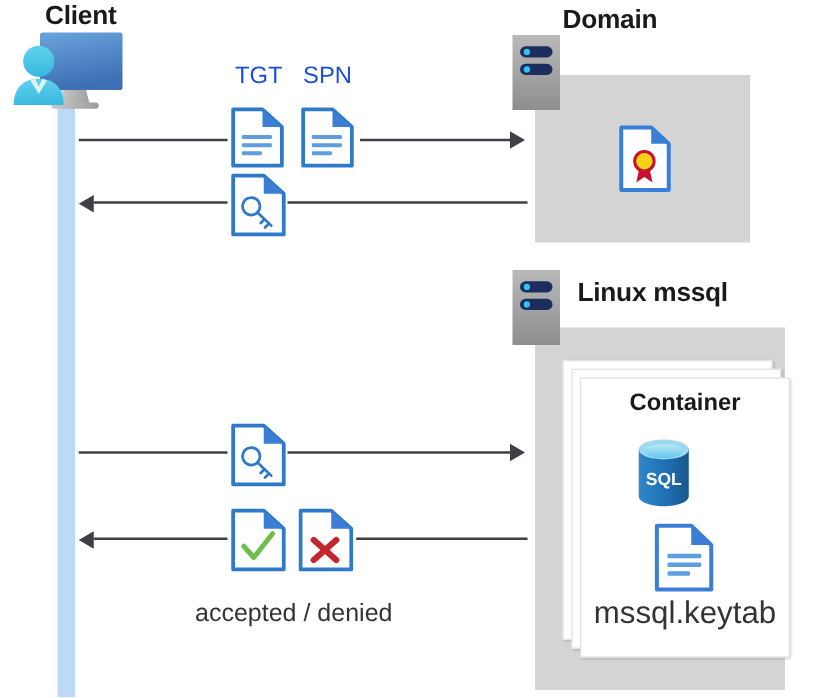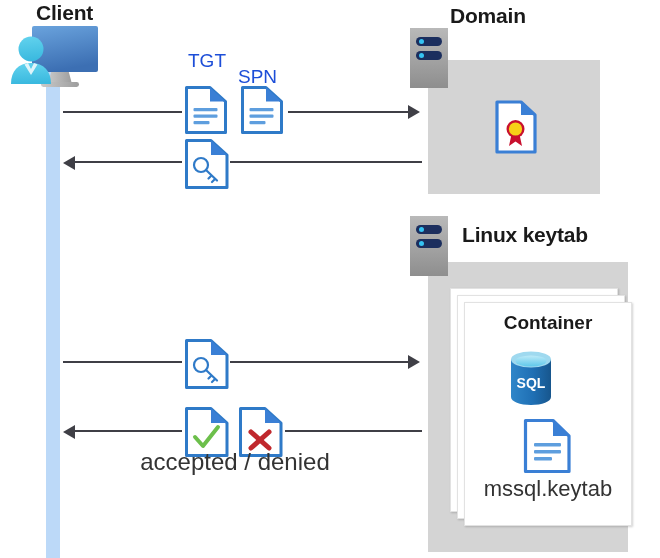--- a/index.html
+++ b/index.html
@@ -56,33 +56,33 @@
     font-size: 19px;
     font-weight: bold;
     color: #1a1a1a;
   }
 
   .label-plain {
     color: #1d4ed8;
     font-size: 19px;
   }
   #tgt-label { left: 183px; top: 50px; width: 48px; text-align: center; }
-  #spn-label { left: 238px; top: 66px; width: 48px; text-align: left; }
+  #spn-label { left: 238px; top: 50px; width: 48px; text-align: center; }
   #accepted-denied {
-    left: 140px; top: 448px;
+    left: 140px; top: 480px;
     width: 190px;
     text-align: center;
-    font-size: 24px;
+    font-size: 20px;
     color: #333333;
   }
   #keytab-label {
     left: 468px; top: 476px;
     width: 160px;
     text-align: center;
-    font-size: 22px;
+    font-size: 25px;
     color: #333333;
   }
 
   
   #lifeline {
     left: 46px; top: 60px;
     width: 14px; height: 498px;
     background: #bcd9f8;
   }
 
@@ -215,21 +215,21 @@
 
   <div class="abs server-chassis" id="linux-server">
     <div class="srv-bar b1">
         <span class="srv-dot"></span>
       </div>
     <div class="srv-bar b2">
         <span class="srv-dot"></span>
       </div>
   </div>
 
-  <div class="abs title-bold" id="linux-title">Linux keytab</div>
+  <div class="abs title-bold" id="linux-title">Linux mssql</div>
 
   <div class="abs card" id="card-back"></div>
   <div class="abs card" id="card-mid"></div>
   <div class="abs card" id="card-front"></div>
 
   <div class="abs" id="container-title">
     <span class="ct-inner">Container</span>
   </div>
 
   <div class="abs" id="sql-icon">

